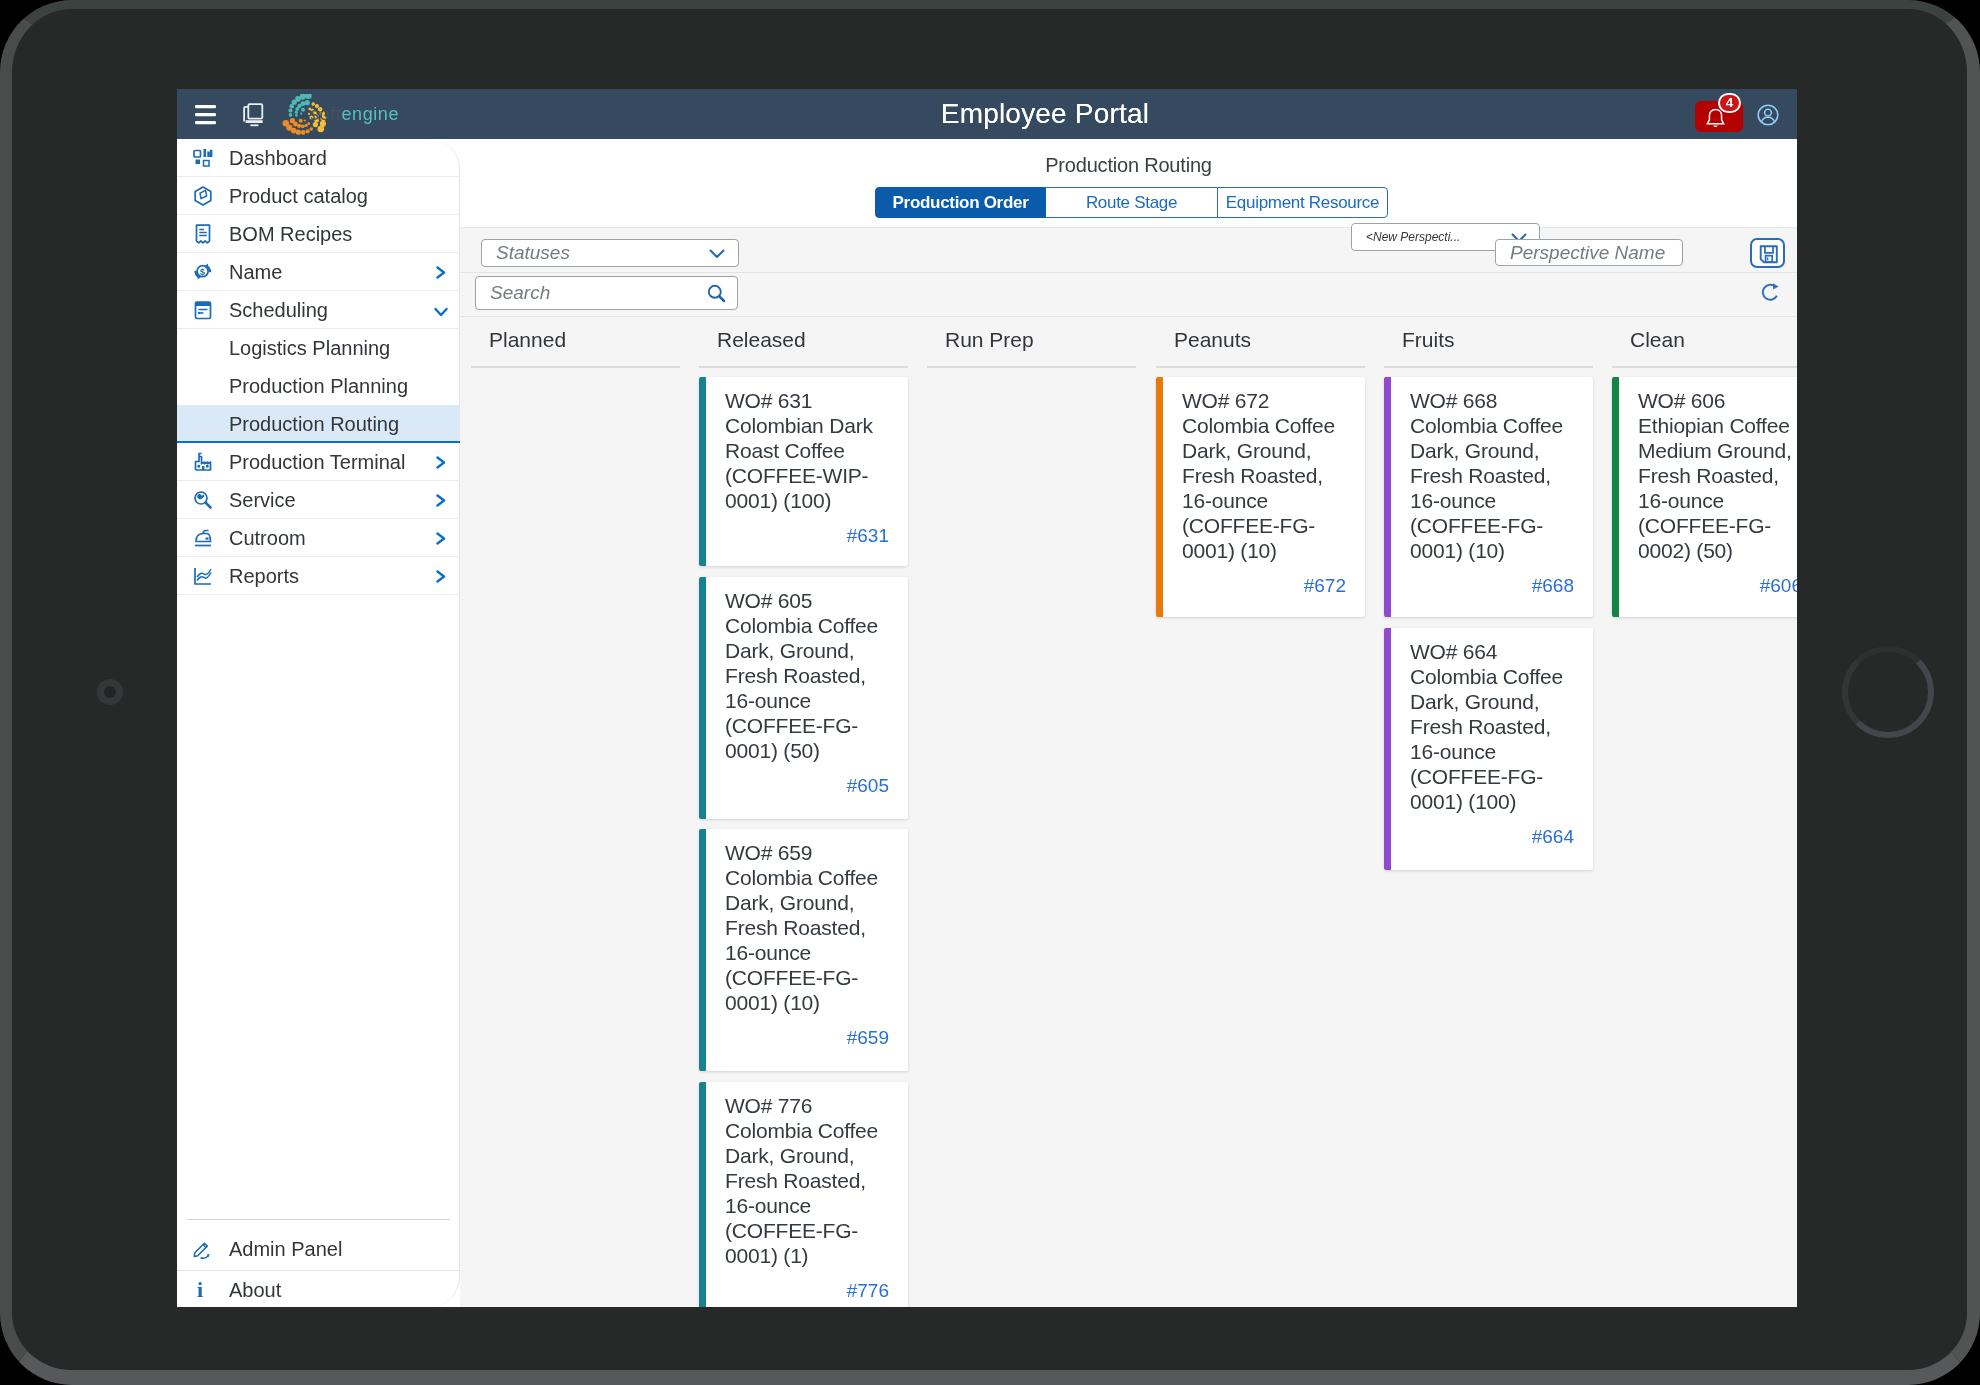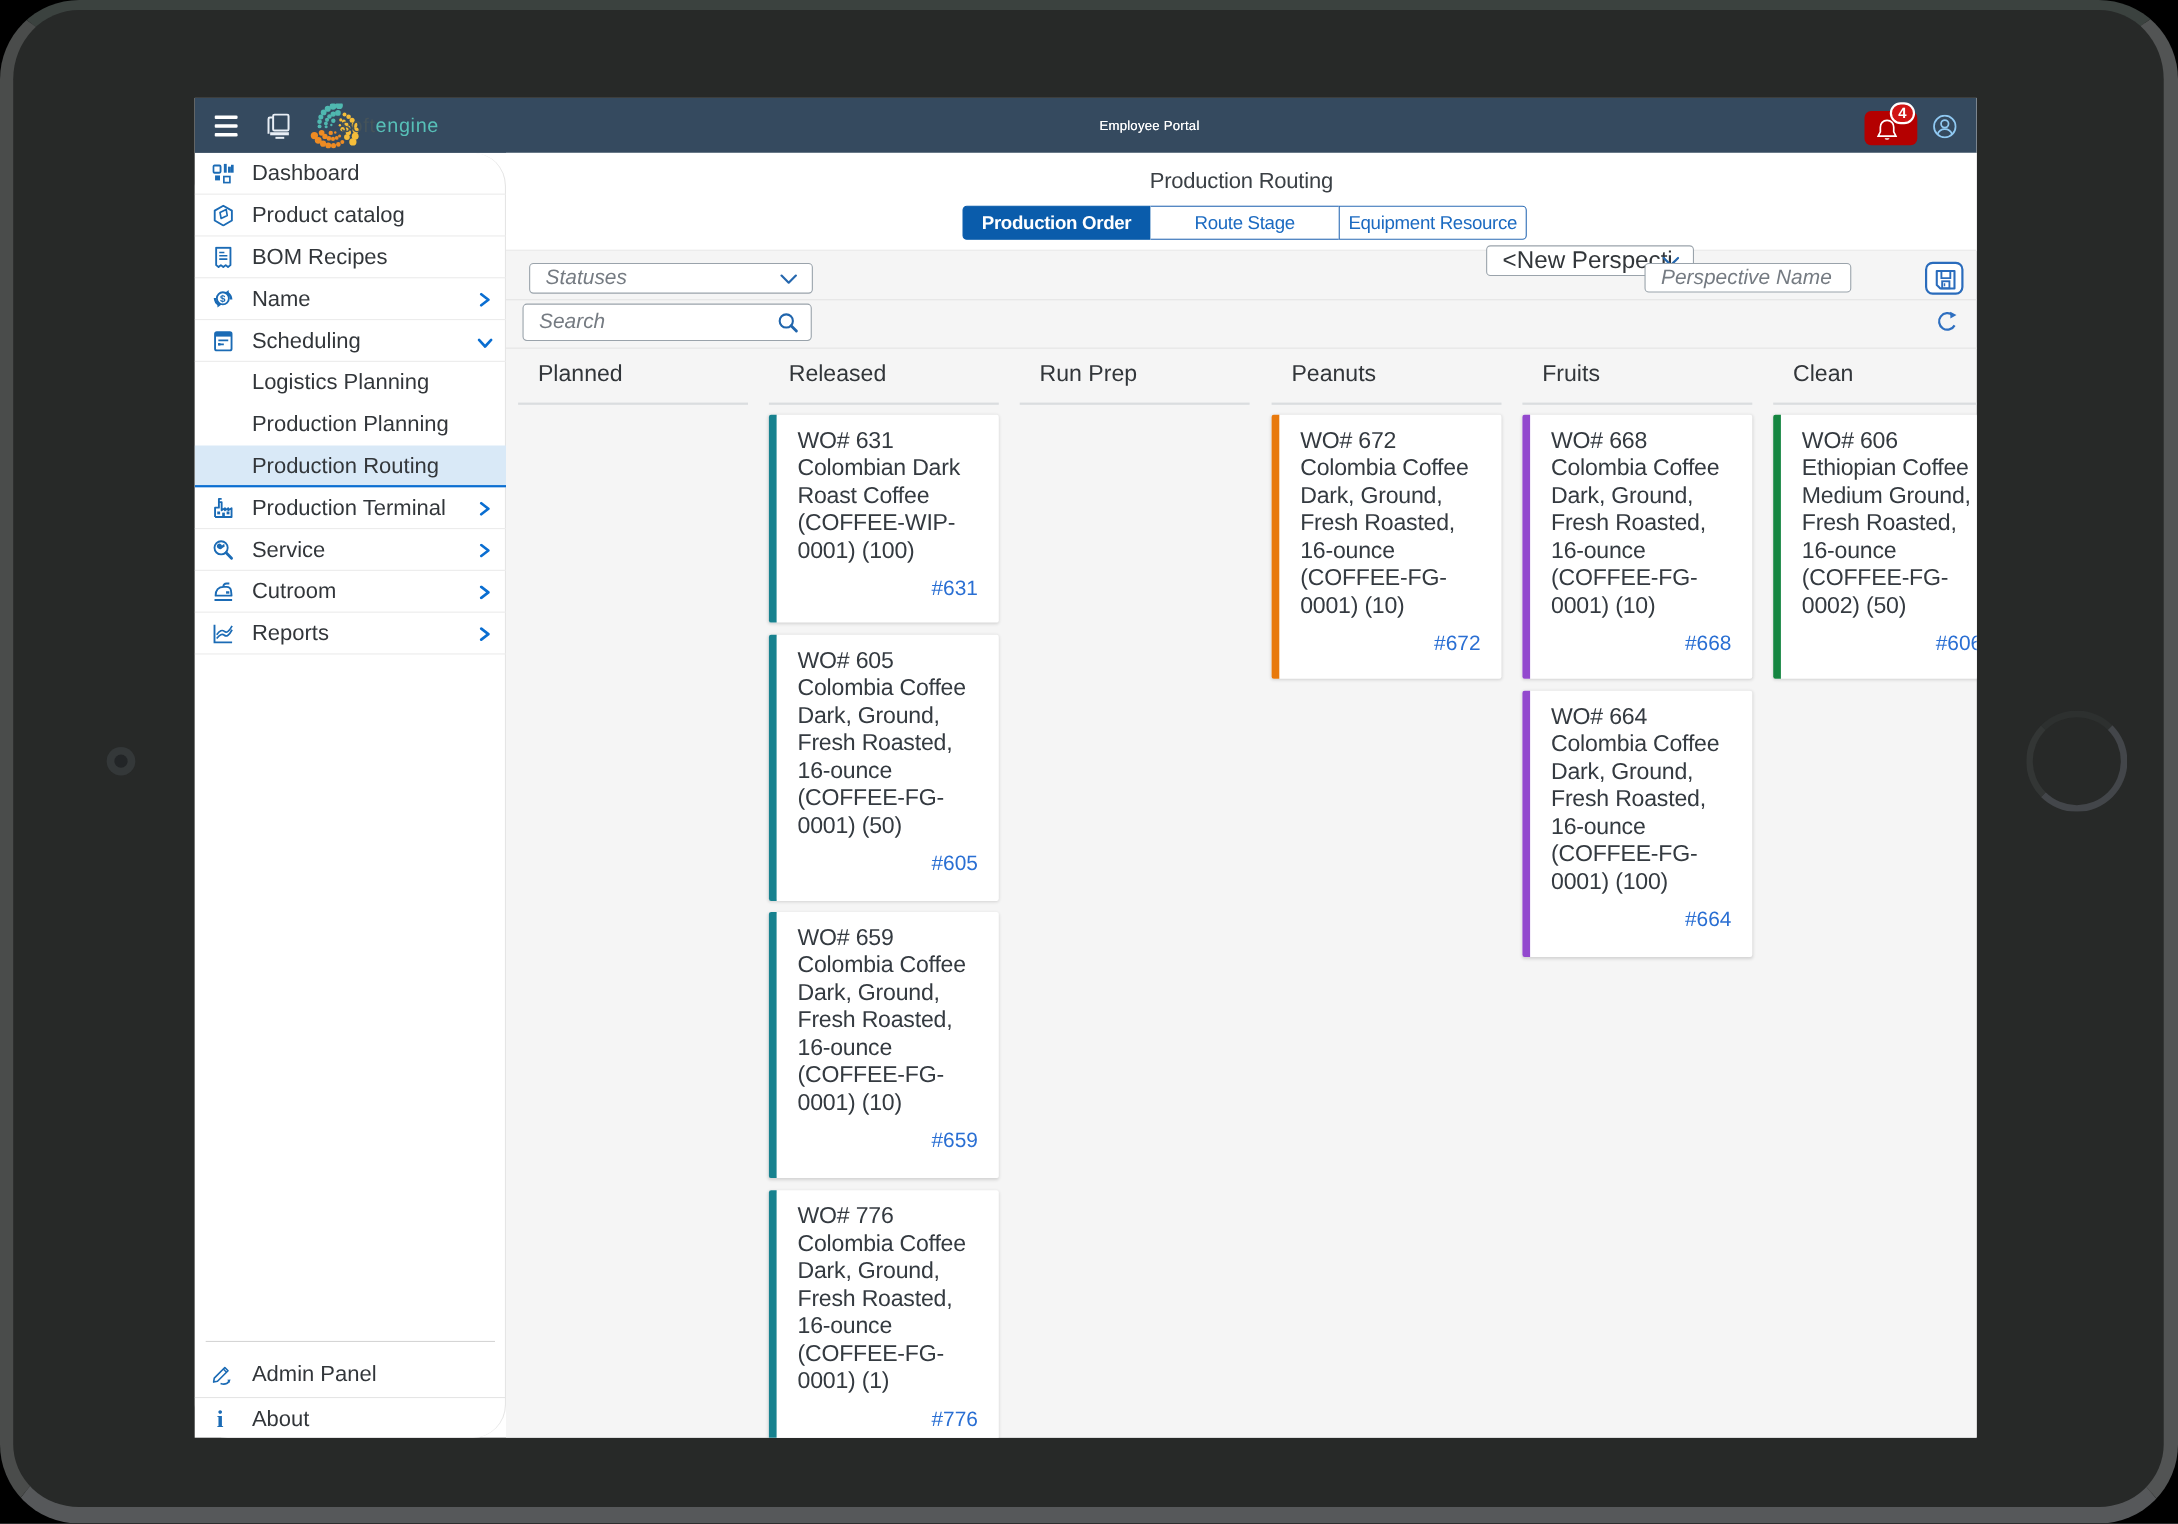--- a/index.html
+++ b/index.html
@@ -8,21 +8,21 @@
   #device{position:absolute;left:0;top:0;width:1980px;height:1385px;border-radius:72px;background:#272928;
     border-top:9px solid #3b423f;border-left:12px solid #4a4c4b;border-right:13px solid #525454;border-bottom:15px solid #56585a;}
   #camL{position:absolute;left:97px;top:679px;width:26px;height:26px;border-radius:50%;background:#343839;}
   #camL:after{content:"";position:absolute;left:7px;top:7px;width:12px;height:12px;border-radius:50%;background:#222527;}
   #camR{position:absolute;left:1842px;top:646px;width:92px;height:92px;border-radius:50%;border:6px solid #43464a;
     border-top-color:#2d302f;border-left-color:#333635;background:transparent;}
   #screen{position:absolute;left:177px;top:89px;width:1620px;height:1218px;background:#fff;overflow:hidden;}
 
   
   #topbar{position:absolute;left:0;top:0;width:1620px;height:50px;background:#354a5f;}
-  .tbtitle{position:absolute;left:0;top:0;width:1736px;text-align:center;line-height:50px;color:#fff;font-size:12px;font-weight:normal;letter-spacing:.2px;text-shadow:0 0 .6px rgba(255,255,255,.85);}
+  .tbtitle{position:absolute;left:0;top:0;width:1736px;text-align:center;line-height:50px;color:#fff;font-size:28px;font-weight:normal;letter-spacing:.2px;text-shadow:0 0 .6px rgba(255,255,255,.85);}
   .tbi{position:absolute;}
   .logosoft{position:absolute;left:133px;top:0;line-height:50px;font-size:18px;color:#45535a;letter-spacing:.6px;}
   .logosoft span{color:#57c0b8;}
   #bellbtn{position:absolute;left:1518px;top:12px;width:48px;height:31px;border-radius:6px;background:#b40000;}
   #bellbadge{position:absolute;left:1541px;top:4px;width:23px;height:20px;border-radius:11px;background:#d01414;border:2.5px solid #fff;
     color:#fff;font-size:13.5px;font-weight:bold;text-align:center;line-height:15.5px;}
 
   
   #sidebar{position:absolute;left:0;top:50px;width:283px;height:1168px;background:#fff;border-right:1px solid #e5e5e5;border-radius:30px;}
   .mrow{position:absolute;left:0;width:283px;height:38px;border-bottom:1px solid #ececec;}
@@ -263,21 +263,21 @@
       <div id="ptitle"><span>Production Routing</span></div>
       <div id="tabs">
         <div class="tab on">Production Order</div>
         <div class="tab mid">Route Stage</div>
         <div class="tab last">Equipment Resource</div>
       </div>
       <div class="inputbox" style="left:21px;top:100px;width:258px;height:28px;"><span class="ph">Statuses</span>
         <svg style="position:absolute;right:13px;top:9px" width="16" height="11" viewBox="0 0 16 11">
             <path d="M1.5 1.5 L8 8 L14.5 1.5" fill="none" stroke="#2567ae" stroke-width="2" stroke-linecap="round" stroke-linejoin="round"></path>
           </svg></div>
-      <div class="inputbox" style="left:891px;top:84px;width:189px;height:28px;font-size:22px;">&lt;New Perspecti...
+      <div class="inputbox" style="left:891px;top:84px;width:189px;height:28px;font-size:12px;font-style:italic;">&lt;New Perspecti...
         <svg style="position:absolute;right:12px;top:9px" width="16" height="11" viewBox="0 0 16 11">
             <path d="M1.5 1.5 L8 8 L14.5 1.5" fill="none" stroke="#2567ae" stroke-width="2" stroke-linecap="round" stroke-linejoin="round"></path>
           </svg></div>
       <div class="inputbox" style="left:1035px;top:100px;width:188px;height:27px;"><span class="ph">Perspective Name</span></div>
       <div style="position:absolute;left:1290px;top:99px;width:35px;height:30px;background:#fff;border:2px solid #2a6cbc;border-radius:7px;">
         <svg style="position:absolute;left:7px;top:5px" width="20" height="19" viewBox="0 0 20 19">
             <path d="M1.7 1.3 L17.8 1.3 L17.8 17.3 L5 17.3 L1.7 14 Z" fill="none" stroke="#2a6cbc" stroke-width="1.9" stroke-linejoin="round"></path>
             <path d="M5.9 1.6 L5.9 7.8 L14 7.8 L14 1.6" fill="none" stroke="#2a6cbc" stroke-width="1.7"></path>
             <rect x="6.6" y="10.7" width="6.6" height="6.4" fill="none" stroke="#2a6cbc" stroke-width="1.7"></rect>
             <path d="M8.7 12.5 L8.7 15.2" stroke="#2a6cbc" stroke-width="1.4"></path>

